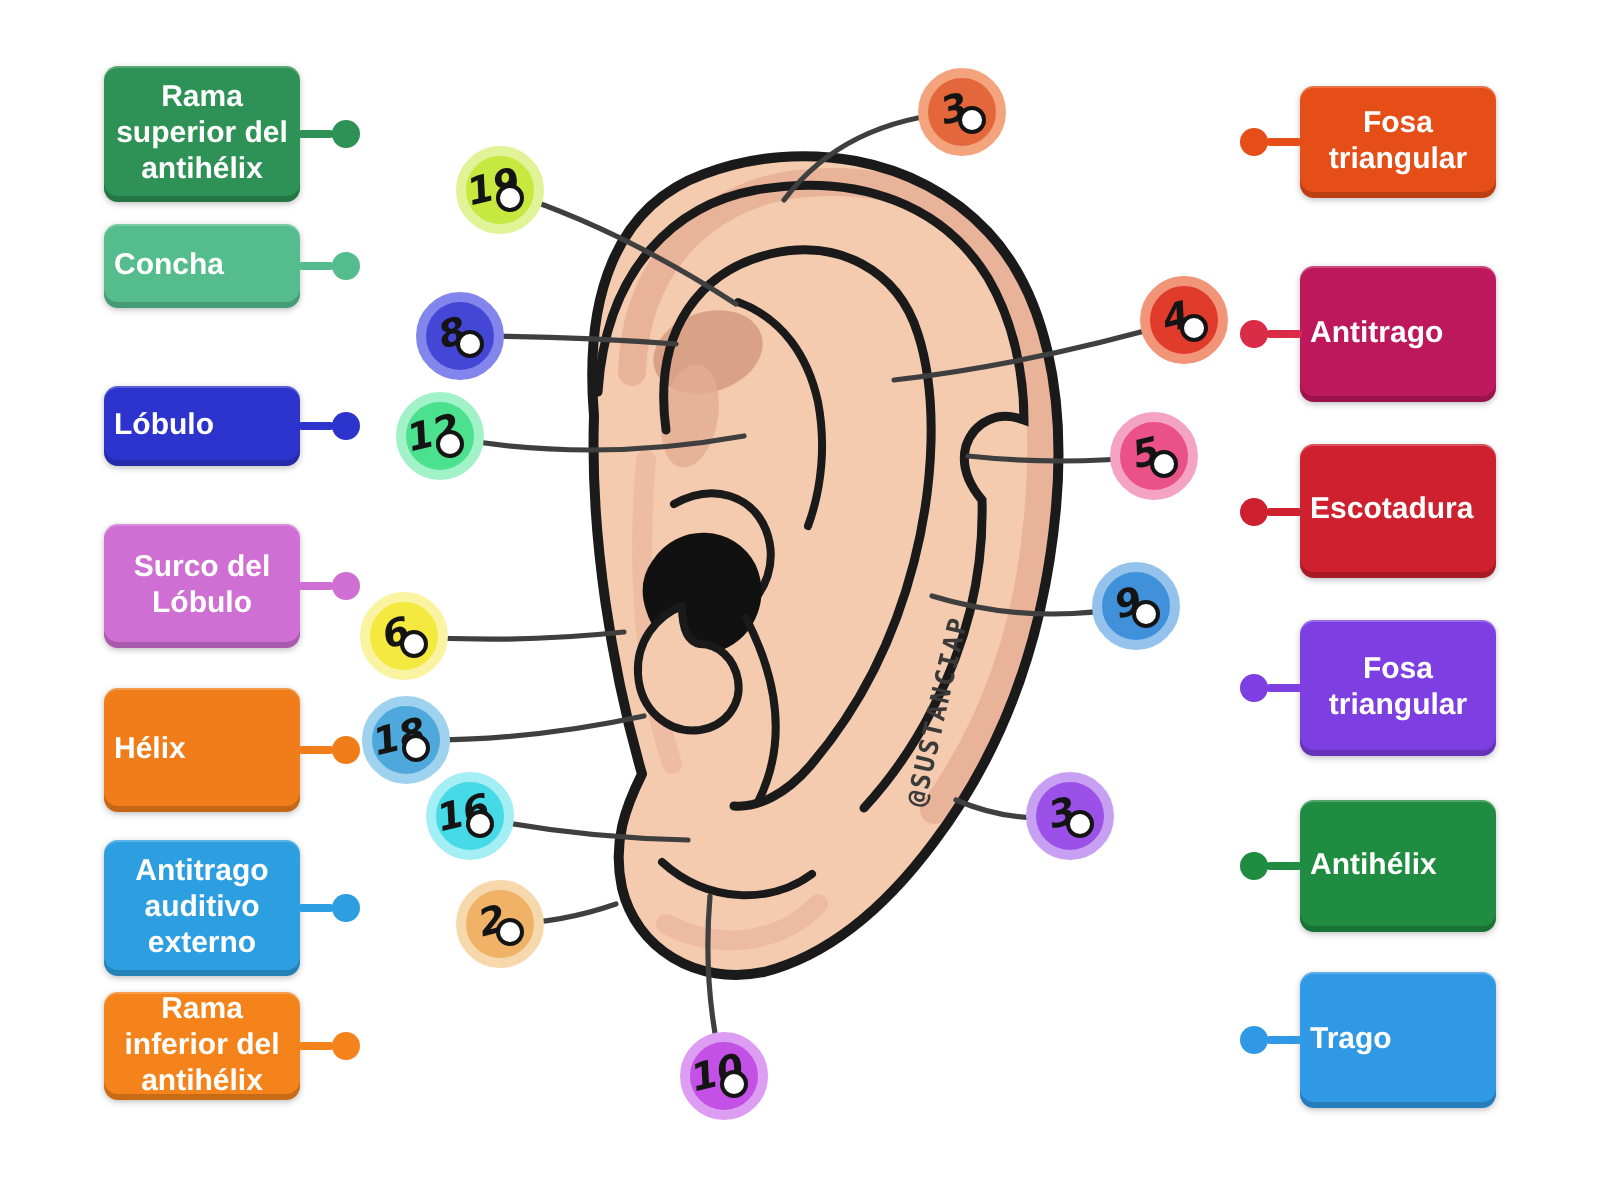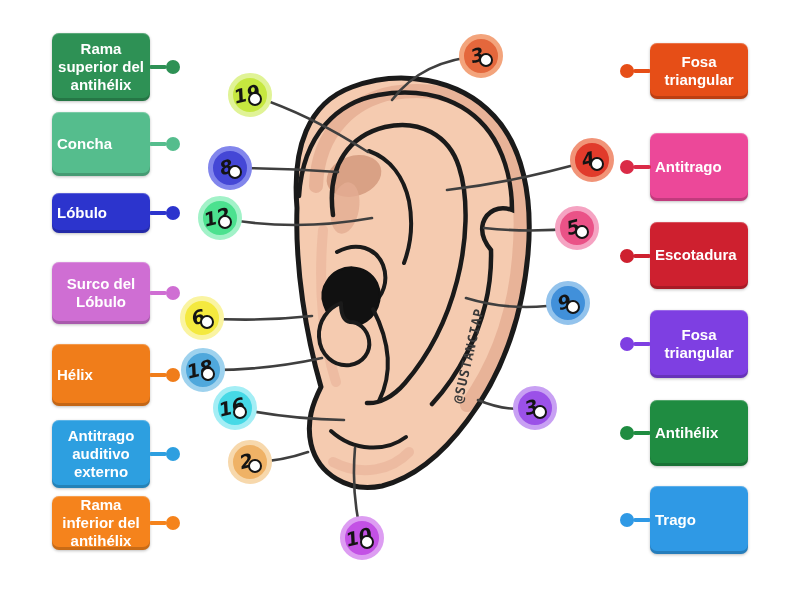--- a/index.html
+++ b/index.html
@@ -145,21 +145,21 @@
       </div>
     </div>
   <div id="labels-left">
       <div class="label left" style="top: 33px; height: 68px;">
         <div class="box" style="background: rgb(46, 145, 85);">
           <span>Rama superior del antihélix</span>
         </div>
         <div class="stub" style="background: rgb(46, 145, 85);"></div>
         <div class="dot" style="background: rgb(46, 145, 85);"></div>
       </div>
-      <div class="label left" style="top: 112px; height: 64px;">
+      <div class="label left" style="top: 112px; height: 42px;">
         <div class="box" style="background: rgb(85, 189, 141);">
           <span>Concha</span>
         </div>
         <div class="stub" style="background: rgb(85, 189, 141);"></div>
         <div class="dot" style="background: rgb(85, 189, 141);"></div>
       </div>
       <div class="label left" style="top: 193px; height: 40px;">
         <div class="box" style="background: rgb(44, 52, 205);">
           <span>Lóbulo</span>
         </div>
@@ -197,21 +197,21 @@
     </div>
   <div id="labels-right">
       <div class="label right" style="top: 43px; height: 56px;">
         <div class="box" style="background: rgb(230, 78, 23);">
           <span>Fosa triangular</span>
         </div>
         <div class="stub" style="background: rgb(230, 78, 23);"></div>
         <div class="dot" style="background: rgb(230, 78, 23);"></div>
       </div>
       <div class="label right" style="top: 133px; height: 68px;">
-        <div class="box" style="background: #ec4899;">
+        <div class="box" style="background: #be185d;">
           <span>Antitrago</span>
         </div>
         <div class="stub" style="background: rgb(218, 43, 71);"></div>
         <div class="dot" style="background: rgb(218, 43, 71);"></div>
       </div>
       <div class="label right" style="top: 222px; height: 67px;">
         <div class="box" style="background: rgb(206, 32, 47);">
           <span>Escotadura</span>
         </div>
         <div class="stub" style="background: rgb(206, 32, 47);"></div>

